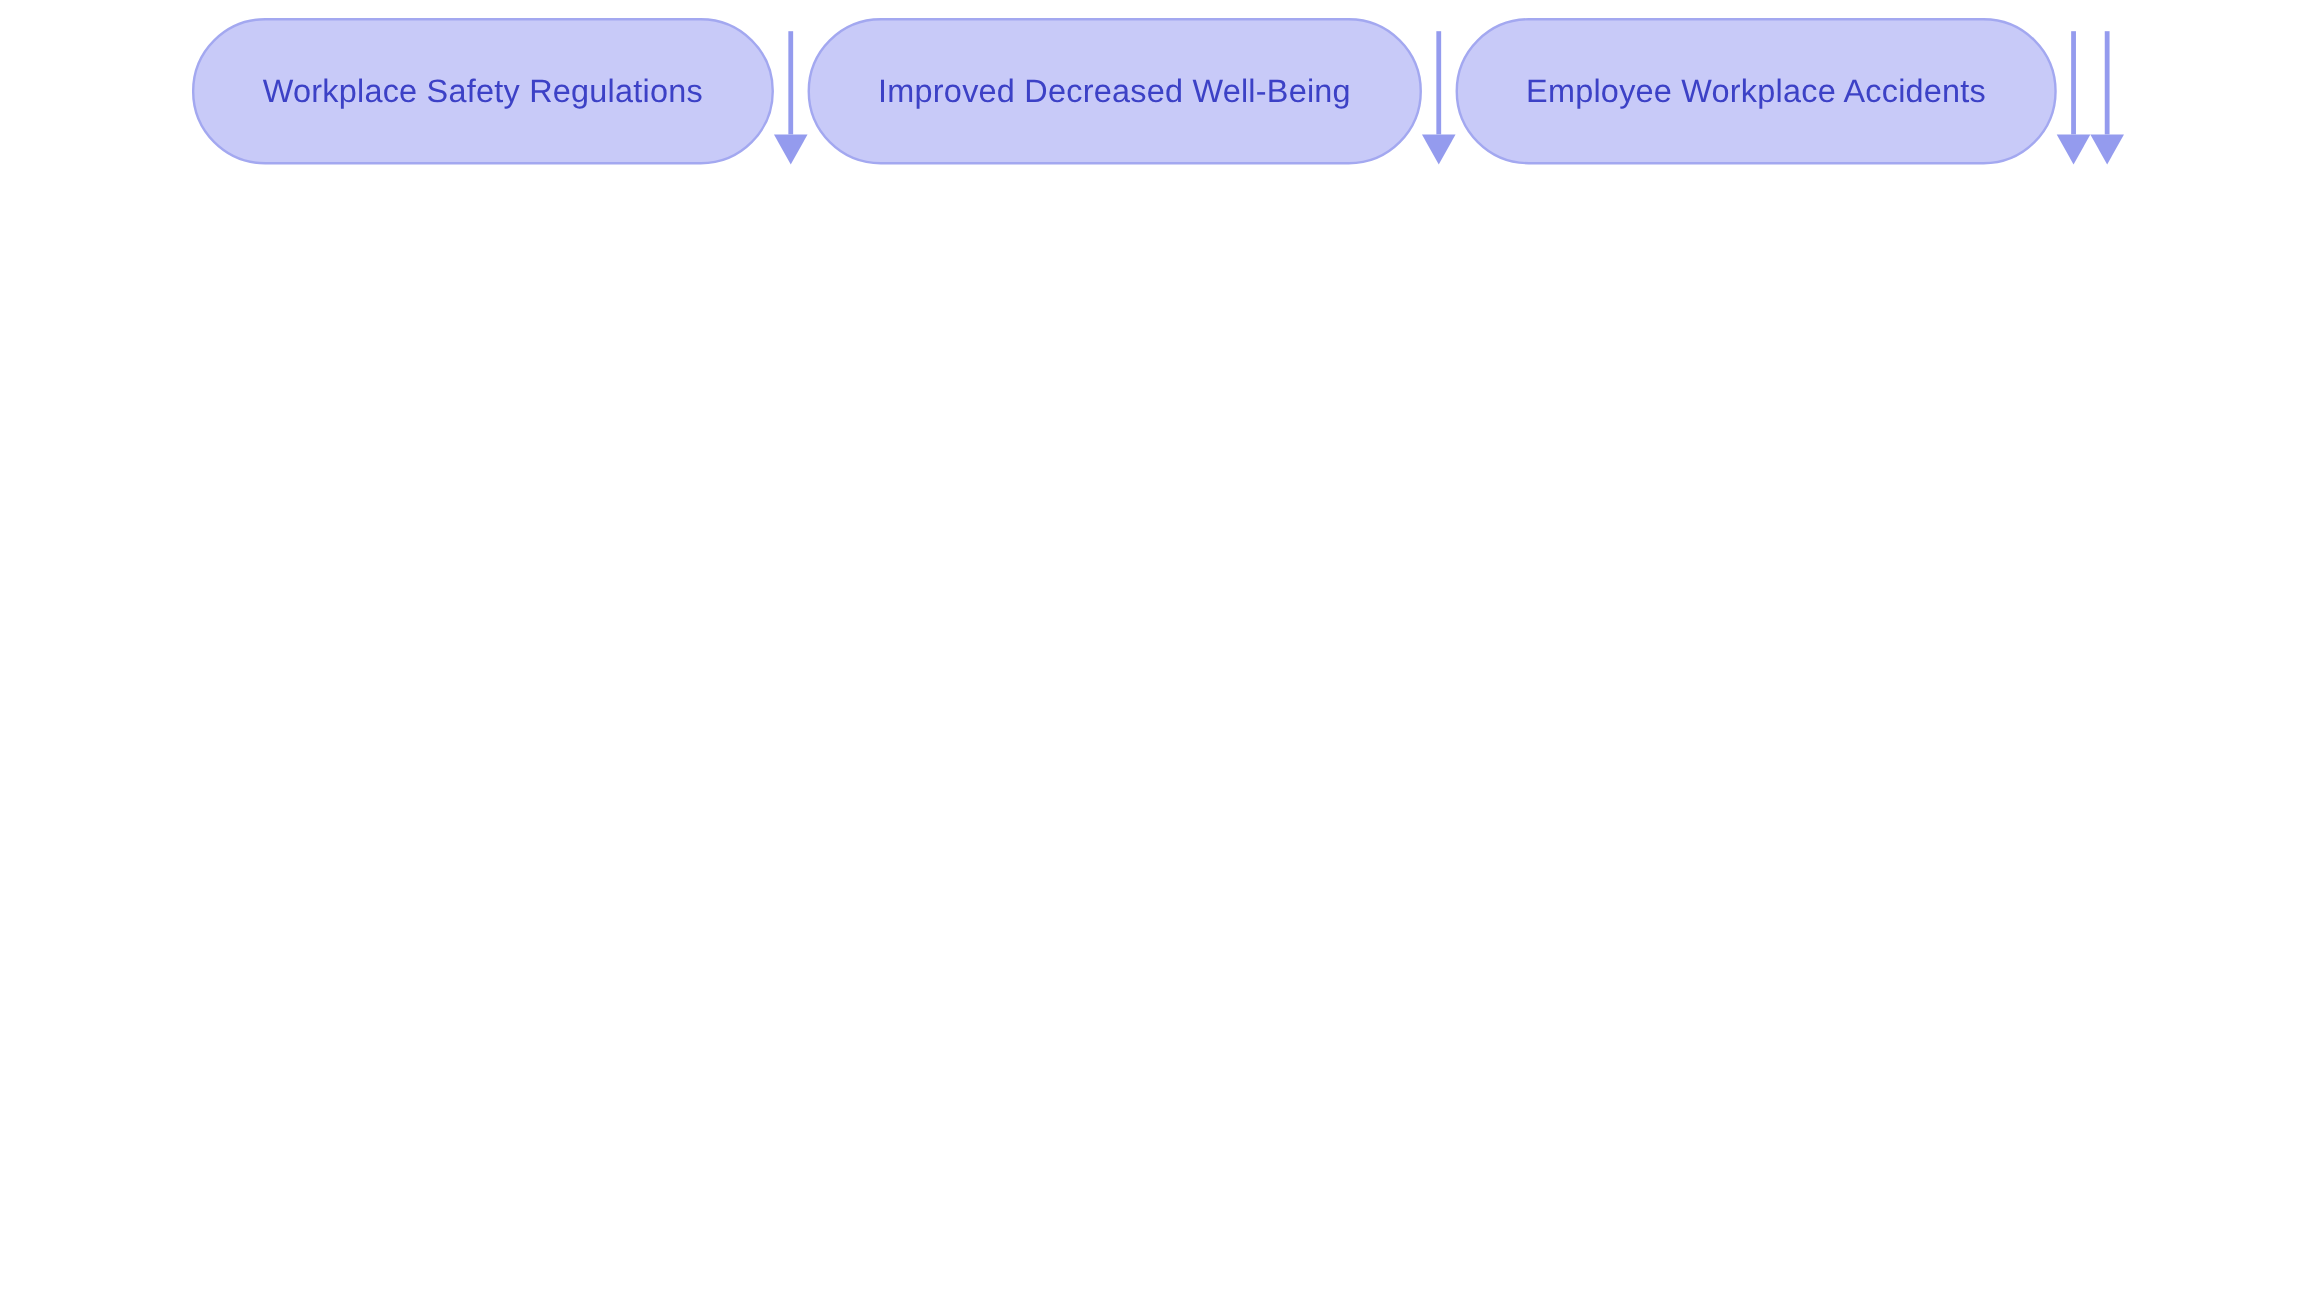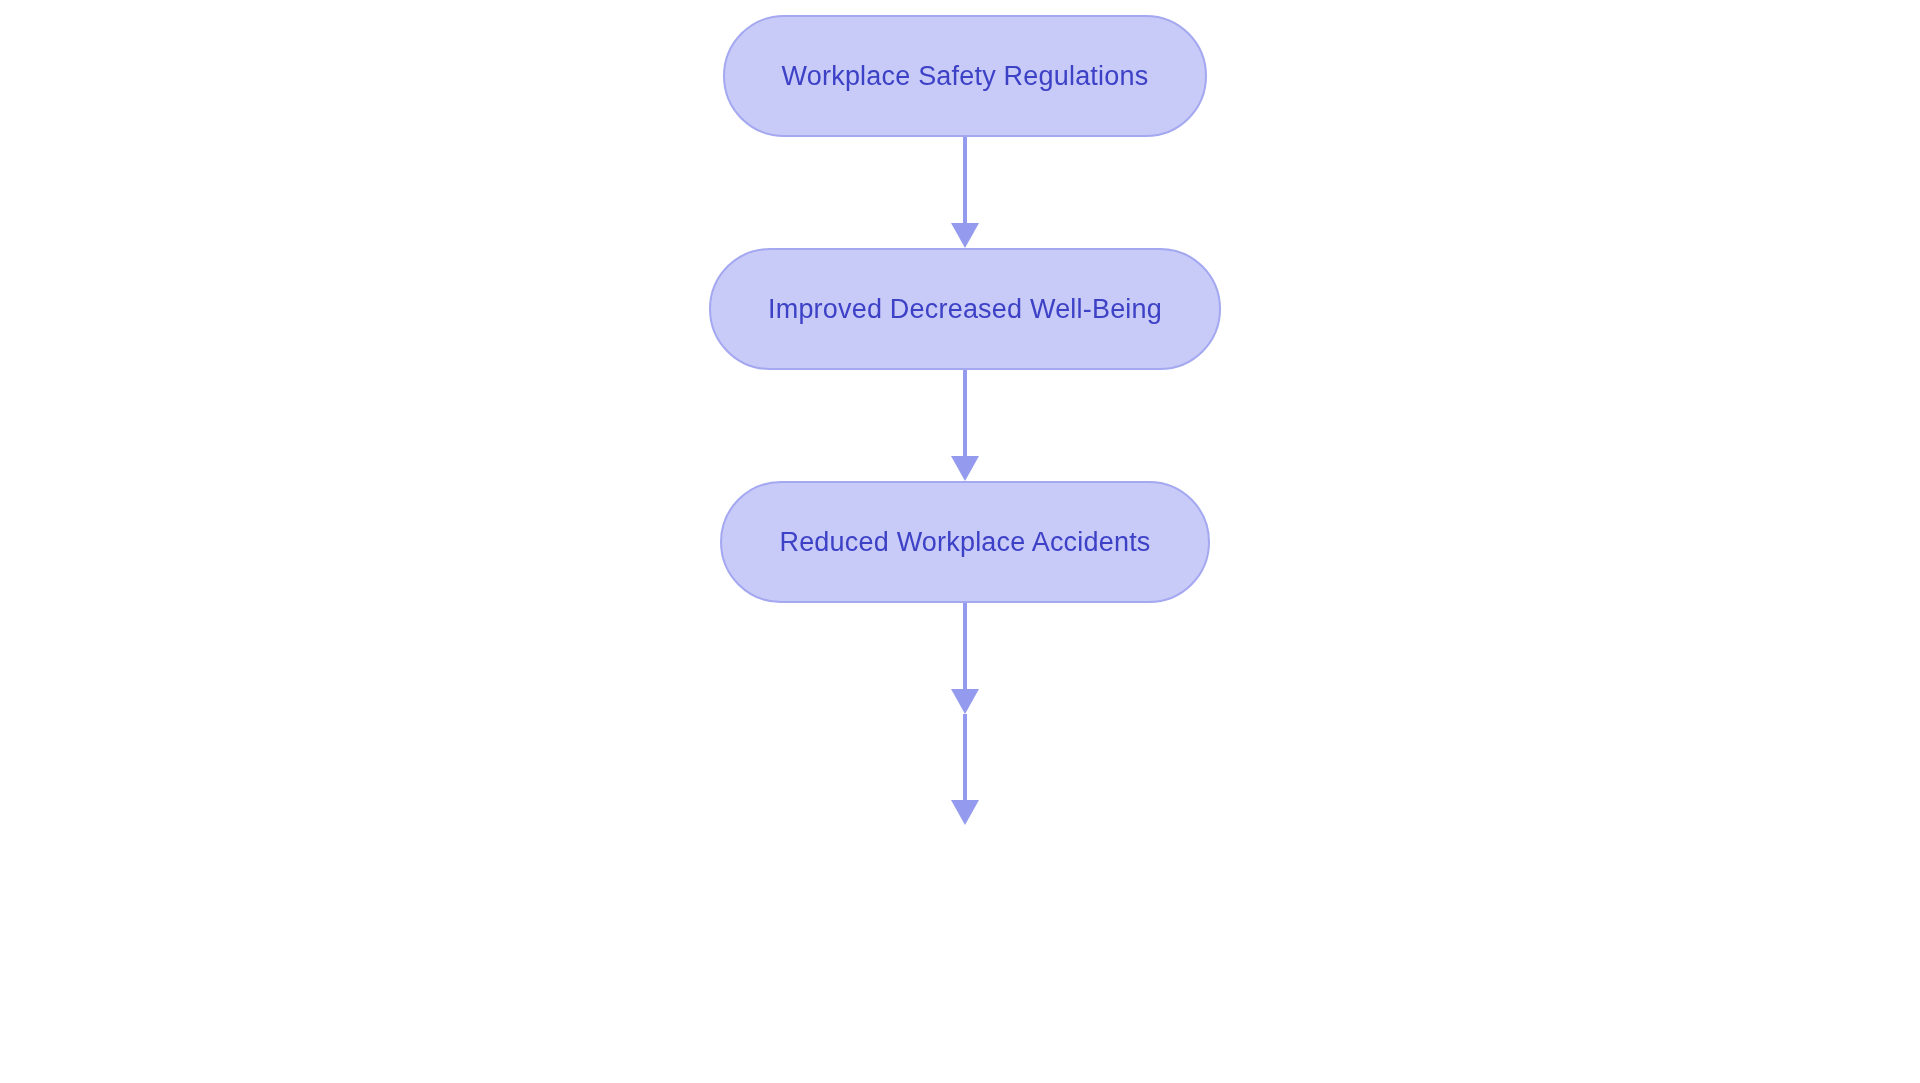--- a/index.html
+++ b/index.html
@@ -18,22 +18,22 @@
   .canvas {
     position: absolute;
     inset: 0;
   }
   .flow-stack {
     position: absolute;
     top: 15px;
     left: 965px;
     transform: translateX(-50%);
     display: flex;
-    flex-direction: column;
-    align-items: center;
+    flex-direction: row;
+    align-items: flex-end;
   }
   .node {
     box-sizing: border-box;
     height: 122px;
     padding: 0 57px;
     display: flex;
     align-items: center;
     justify-content: center;
     white-space: nowrap;
     background: var(--node-fill, #c8caf8);
@@ -81,21 +81,21 @@
     <div class="node">
       <span>Improved Decreased Well-Being</span>
     </div>
 
     <div class="arrow">
       <span class="shaft"></span>
       <span class="head"></span>
     </div>
 
     <div class="node">
-      <span>Reduced Workplace Accidents</span>
+      <span>Employee Workplace Accidents</span>
     </div>
 
     <div class="arrow">
       <span class="shaft"></span>
       <span class="head"></span>
     </div>
 
 
     <div class="arrow">
       <span class="shaft"></span>

